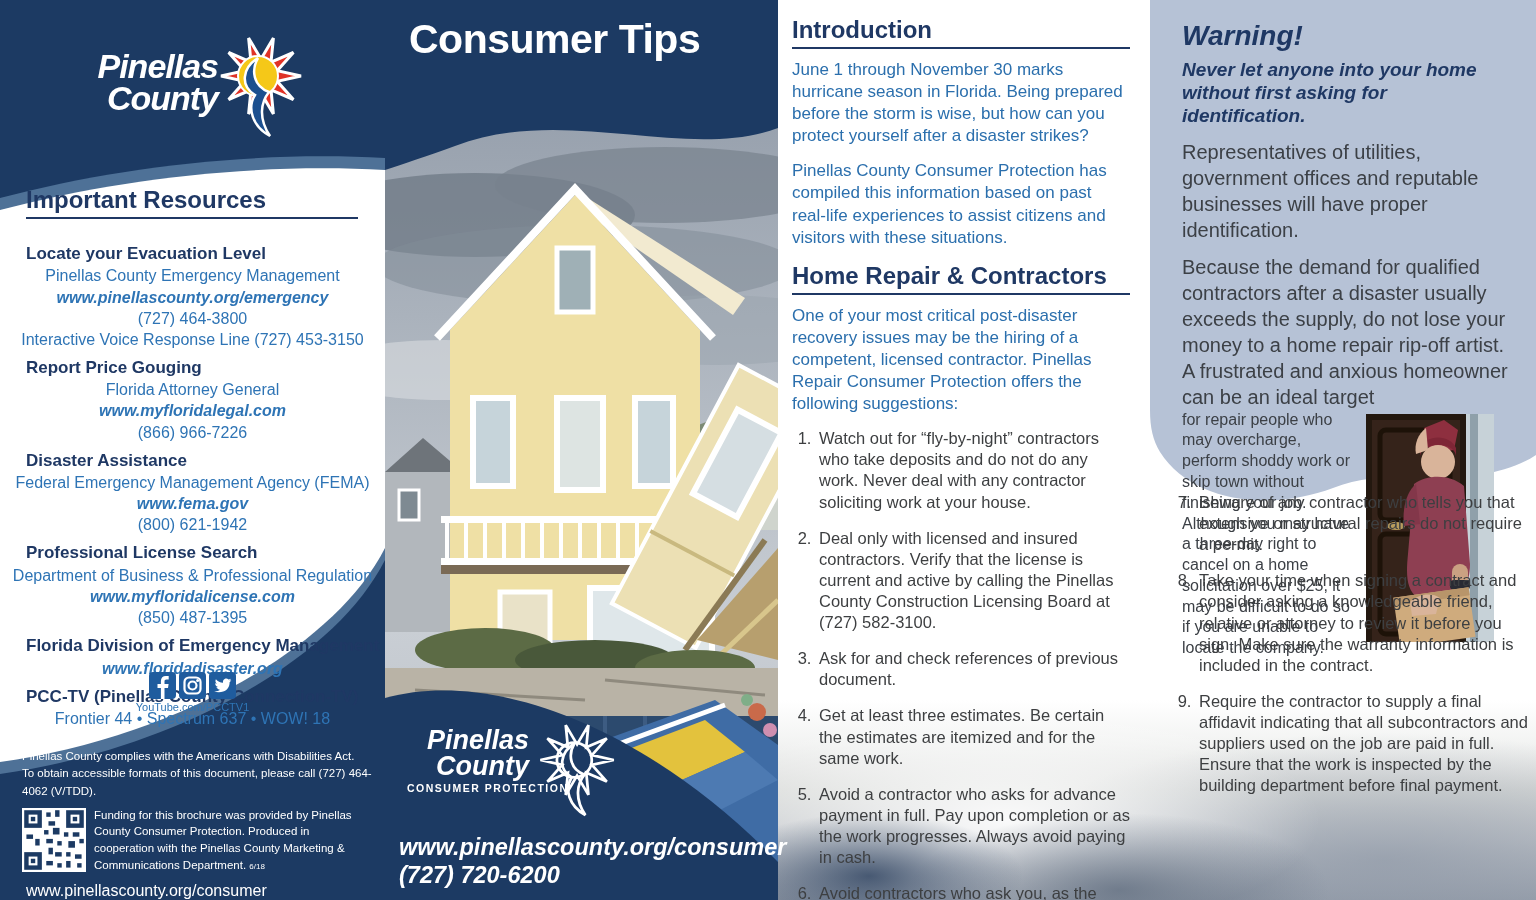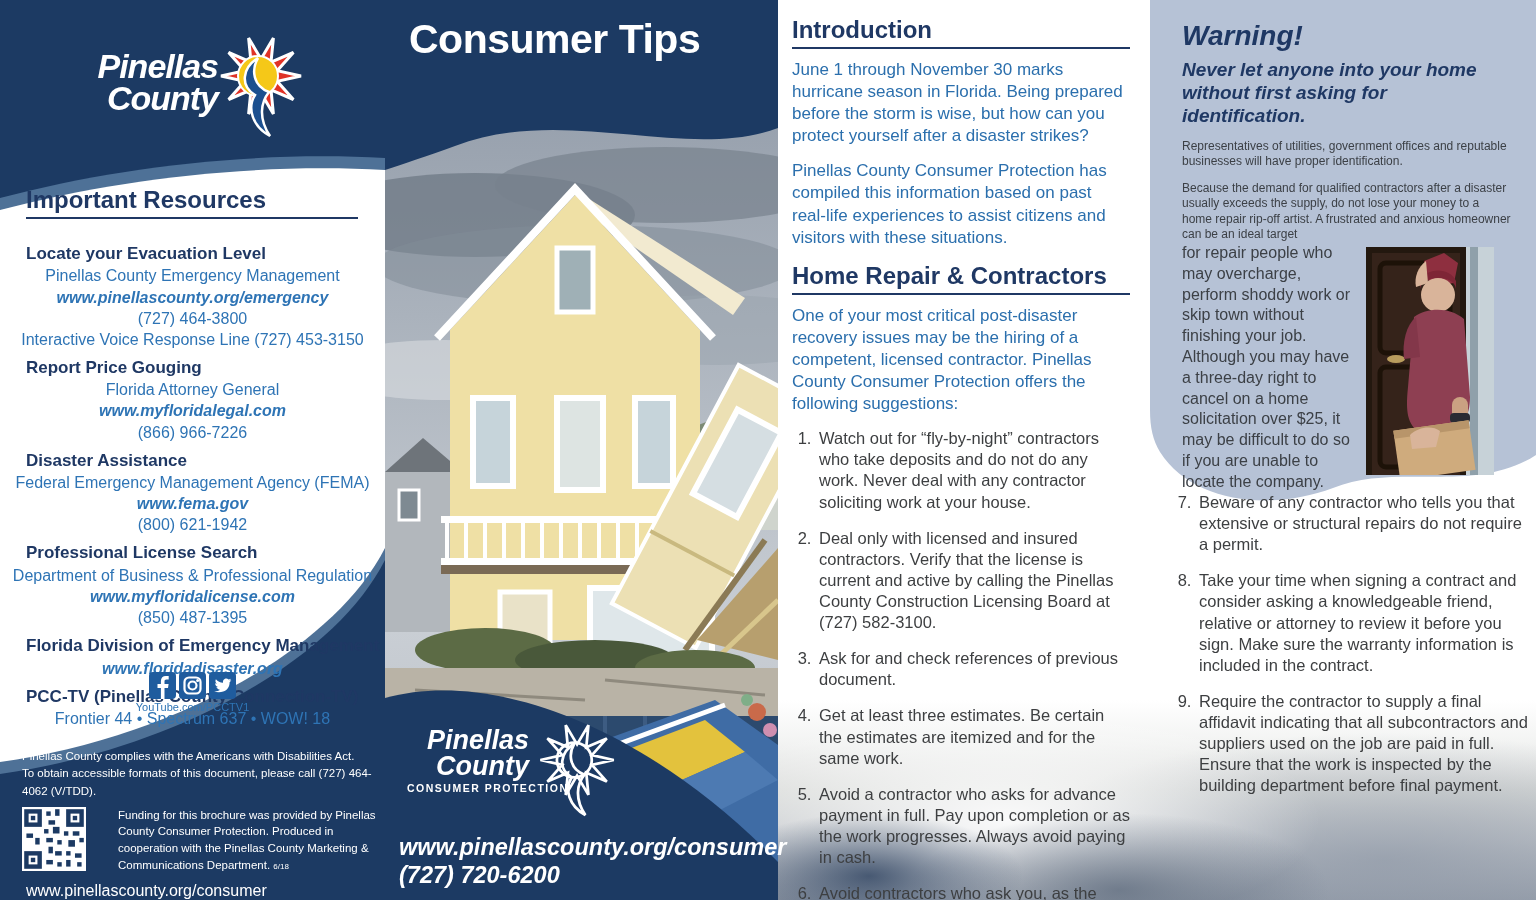--- a/index.html
+++ b/index.html
@@ -21,21 +21,21 @@
   .res { margin-bottom:7px; }
   .res-title { margin-left:26px; color:#1f3864; font-weight:bold; font-size:17px; line-height:1.32; }
   .res-line { text-align:center; color:#2e74b5; font-size:16px; line-height:1.32; }
   .res-line.link { font-weight:bold; font-style:italic; }
   .social-row { position:absolute; left:0; top:672px; width:385px; text-align:center; }
   .social-row .icons { display:flex; justify-content:center; gap:3px; }
   .yt { color:#2e74b5; font-size:11px; margin-top:2px; }
 
   .left-bottom { position:absolute; left:0; top:748px; width:385px; color:#fff; }
   .ada { margin-left:22px; font-size:11.5px; line-height:1.5; }
-  .fund-row { display:flex; margin-left:22px; margin-top:7px; gap:32px; align-items:flex-start;}
+  .fund-row { display:flex; margin-left:22px; margin-top:7px; gap:8px; align-items:center;}
   .qr { width:64px; height:64px; background:#fff; flex:0 0 auto; }
   .funding { font-size:11.5px; line-height:1.45; width:262px; }
   .funding .date { font-size:8px; }
   .left-site { margin-left:26px; margin-top:9px; font-size:16px; }
 
   
   .panel-mid { position:absolute; left:385px; top:0; width:393px; height:900px; }
   .panel-mid svg.scene { position:absolute; inset:0; }
   .cover-title { position:absolute; left:24px; top:18px; color:#fff; font-weight:bold; font-size:41px; line-height:1.04; letter-spacing:-.5px; z-index:3;}
   .cp-logo { position:absolute; left:22px; top:728px; z-index:3; color:#fff; width:210px;}
@@ -51,21 +51,21 @@
   ol.tips { margin-left:24px; color:#3d3f41; font-size:16.5px; line-height:1.28; }
   ol.tips li { margin-bottom:15px; padding-left:3px; }
   .repair { margin-top:10px; }
 
   
   .panel-right { position:absolute; left:1150px; top:0; width:386px; height:515px; }
   .panel-right svg.bg { position:absolute; inset:0; }
   .warn-content { position:absolute; left:32px; top:20px; width:330px; }
   .warn-title { color:#1f3864; font-size:28px; font-weight:bold; font-style:italic; }
   .warn-sub { color:#1f3864; font-size:19px; font-weight:bold; font-style:italic; line-height:1.22; margin-top:6px; }
-  .warn-p { color:#3c4046; font-size:12px; line-height:1.3; margin-top:11px; }
+  .warn-p { color:#3c4046; font-size:20px; line-height:1.3; margin-top:11px; }
   .warn-flex { display:flex; margin-top:0; }
   .warn-narrow { width:178px; color:#3c4046; font-size:16px; line-height:1.3; }
   .repairman { width:128px; height:228px; margin-left:6px; margin-top:4px; flex:0 0 auto; }
   .tips79 { position:absolute; left:1176px; top:492px; width:352px; z-index:2; }
   .tips79 ol { margin-left:20px; }
 
   
   .hurricane { position:absolute; left:778px; top:700px; width:758px; height:200px; z-index:1;
     background:
       radial-gradient(ellipse 220px 90px at 12% 88%, rgba(30,52,84,.75), rgba(30,52,84,0) 70%),
@@ -330,21 +330,21 @@
       <div>(727) 720-6200</div>
     </div>
   </div>
 
   <div class="col3">
     <h2 class="sec">Introduction</h2>
     <p class="blue-p">June 1 through November 30 marks hurricane season in Florida. Being prepared before the storm is wise, but how can you protect yourself after a disaster strikes?</p>
     <p class="blue-p">Pinellas County Consumer Protection has compiled this information based on past real-life experiences to assist citizens and visitors with these situations.</p>
 
     <h2 class="sec repair">Home Repair &amp; Contractors</h2>
-    <p class="blue-p">One of your most critical post-disaster recovery issues may be the hiring of a competent, licensed contractor. Pinellas County Consumer Protection offers the following suggestions:</p>
+    <p class="blue-p">One of your most critical post-disaster recovery issues may be the hiring of a competent, licensed contractor. Pinellas Repair Consumer Protection offers the following suggestions:</p>
     <ol class="tips">
         <li>Watch out for “fly-by-night” contractors who take deposits and do not do any work. Never deal with any contractor soliciting work at your house.</li>
         <li>Deal only with licensed and insured contractors. Verify that the license is current and active by calling the Pinellas County Construction Licensing Board at (727) 582-3100.</li>
         <li>Ask for and check references of previous document.</li>
         <li>Get at least three estimates. Be certain the estimates are itemized and for the same work.</li>
         <li>Avoid a contractor who asks for advance payment in full. Pay upon completion or as the work progresses. Always avoid paying in cash.</li>
         <li>Avoid contractors who ask you, as the homeowner, to obtain the building permit.</li>
       </ol>
   </div>
 

